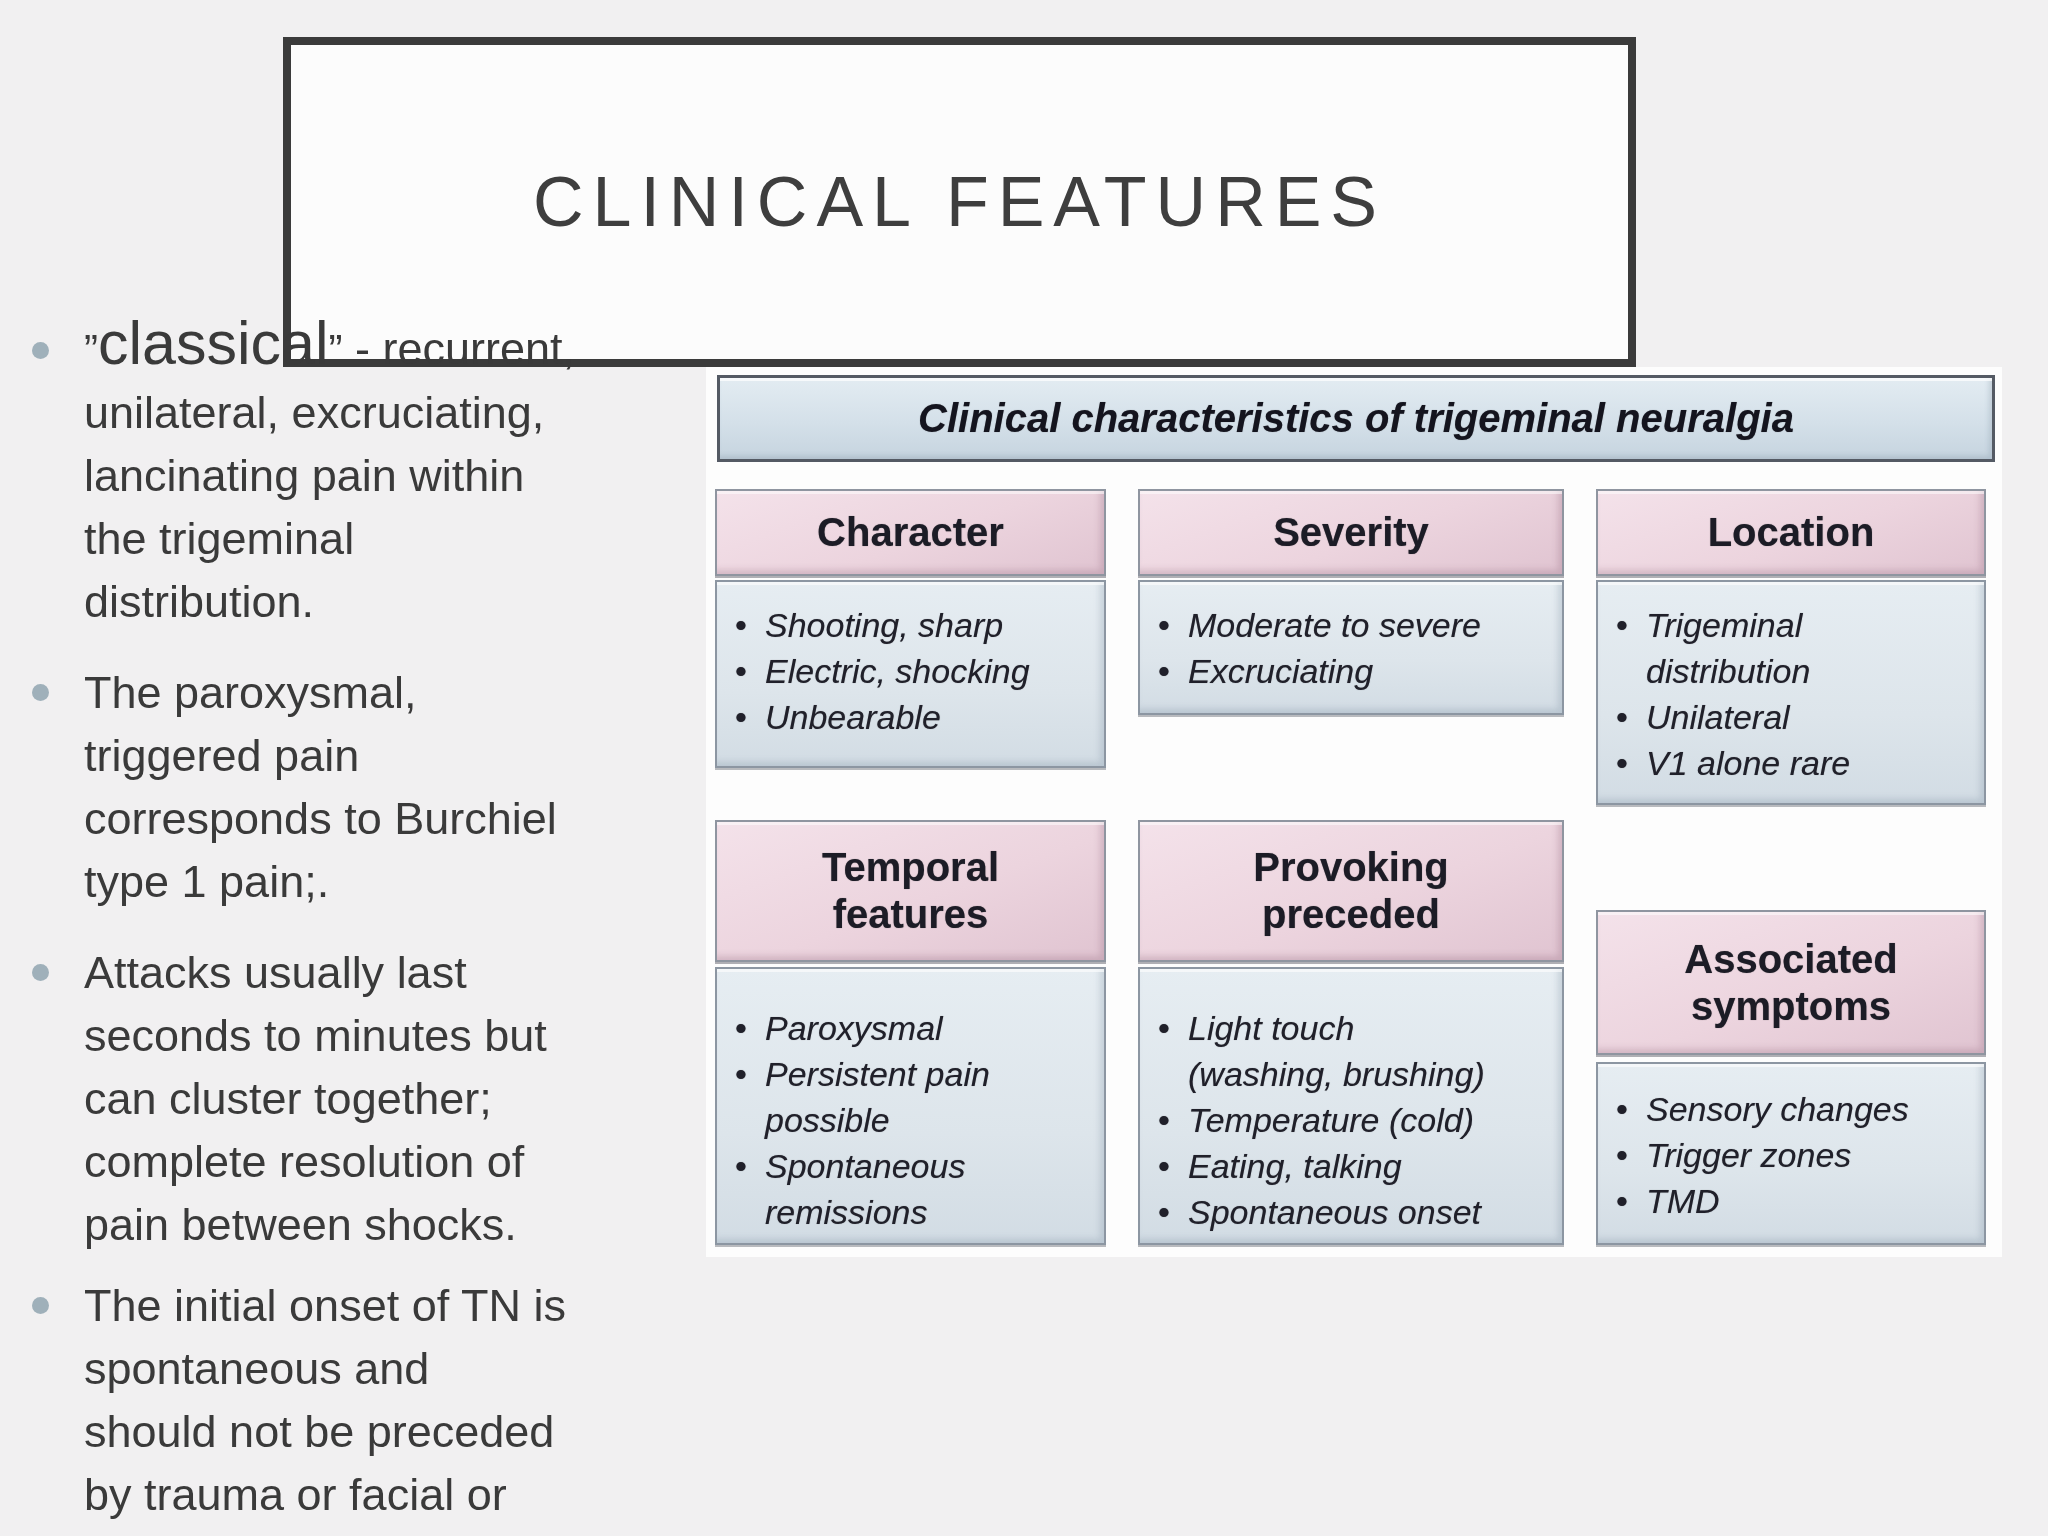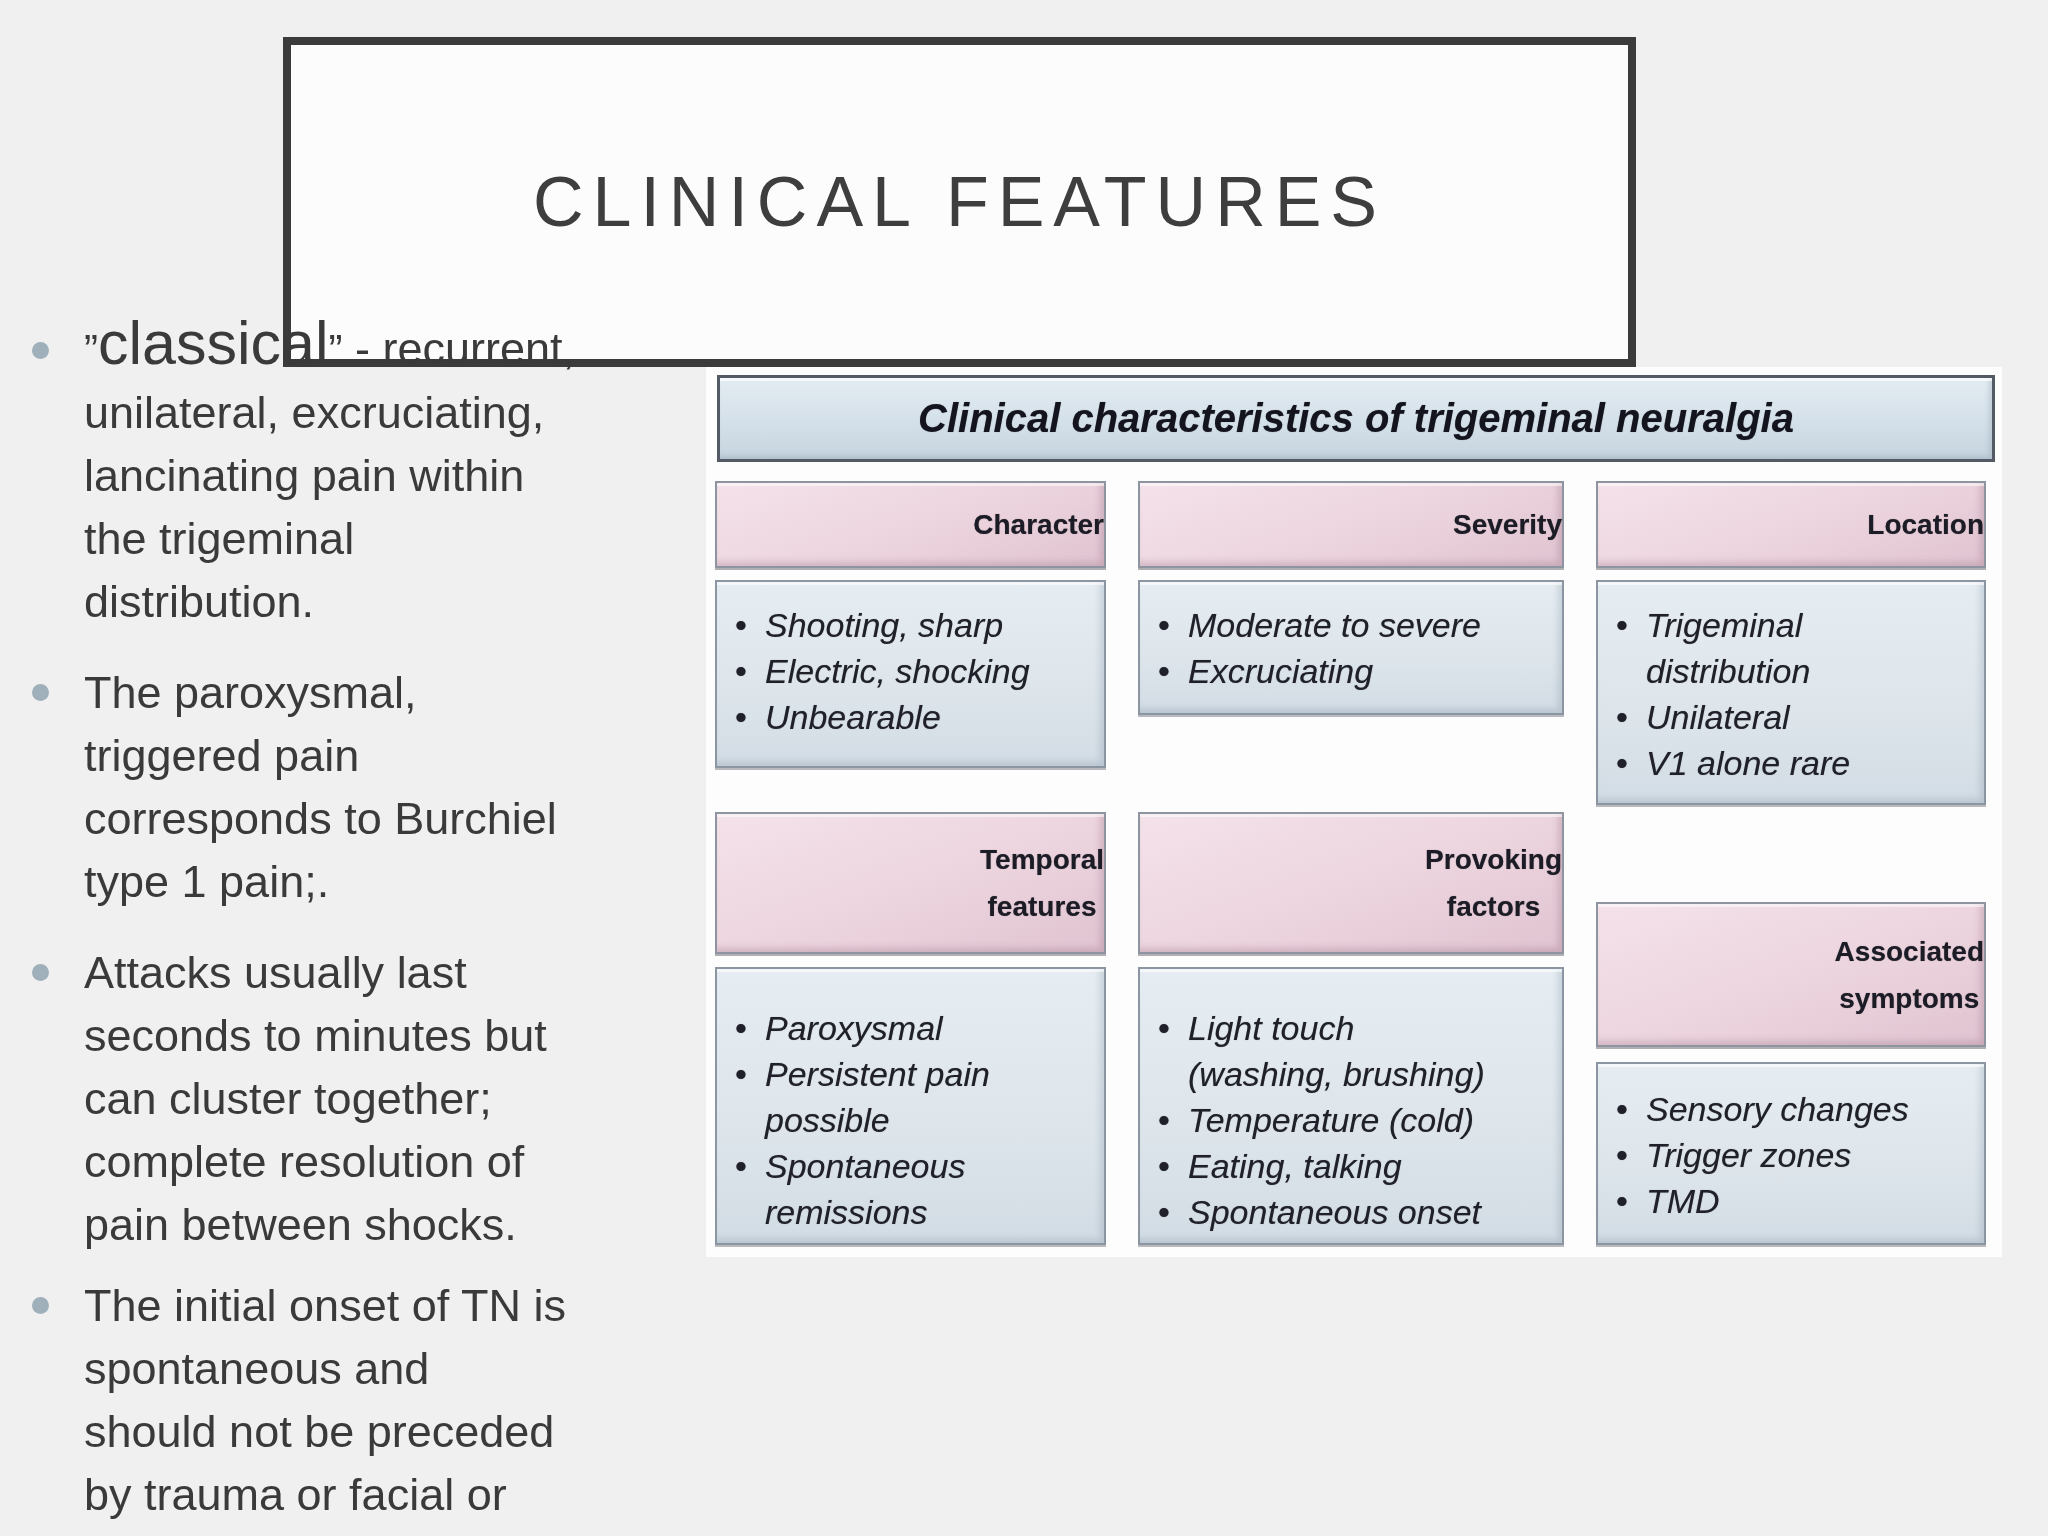--- a/index.html
+++ b/index.html
@@ -44,23 +44,24 @@
     box-shadow:inset 0 3px 0 rgba(255,255,255,.7), inset -3px -3px 5px rgba(110,130,150,.25);
     display:flex;align-items:center;justify-content:center;
     font-size:40px;font-weight:700;font-style:italic;color:#14141e;
     text-shadow:0 0 1px rgba(0,0,0,.4);
   }
   .f-head{
     position:absolute;box-sizing:border-box;
     border:2px solid #8f95a0;
     background:linear-gradient(160deg,#f4e2ea 0%,#ecd4de 55%,#e0c4d1 100%);
     box-shadow:inset 0 3px 0 rgba(255,255,255,.55), inset -4px -4px 6px rgba(150,110,130,.30), 0 2px 0 rgba(80,80,90,.45);
-    display:flex;align-items:center;justify-content:flex-end;text-align:center;
-    font-size:28px;font-weight:700;color:#1c1c26;line-height:47px;
+    display:flex;align-items:center;justify-content:center;text-align:center;
+    font-size:40px;font-weight:700;color:#1c1c26;line-height:47px;
     text-shadow:0 0 1px rgba(0,0,0,.45);
+    margin-top:8px;
   }
   .f-content{
     position:absolute;box-sizing:border-box;
     border:2px solid #8c96a2;
     background:linear-gradient(180deg,#e6edf2 0%,#dde5eb 60%,#d2dce4 100%);
     box-shadow:inset 0 3px 0 rgba(255,255,255,.6), inset -4px -4px 6px rgba(110,130,150,.25), 0 2px 0 rgba(80,85,95,.4);
     padding:20px 10px 0 18px;
     font-size:34px;color:#20202a;line-height:46px;
     text-shadow:0 0 1px rgba(0,0,0,.35);
   }
@@ -173,21 +174,21 @@
           <span class="ft pre">V1 alone rare</span>
         </div>
     </div>
 
     <div class="f-head" style="left:9px;top:445px;width:391px;height:142px;">
       <span class="pre">Temporal
 features</span>
     </div>
     <div class="f-head" style="left:432px;top:445px;width:426px;height:142px;">
       <span class="pre">Provoking
-factors</span>
+preceded</span>
     </div>
     <div class="f-head" style="left:890px;top:535px;width:390px;height:145px;">
       <span class="pre">Associated
 symptoms</span>
     </div>
 
     <div class="f-content" style="left:9px;top:600px;width:391px;height:278px;padding-top:36px;">
       <div class="fi">
           <span class="fb">•</span>
           <span class="ft pre">Paroxysmal</span>

